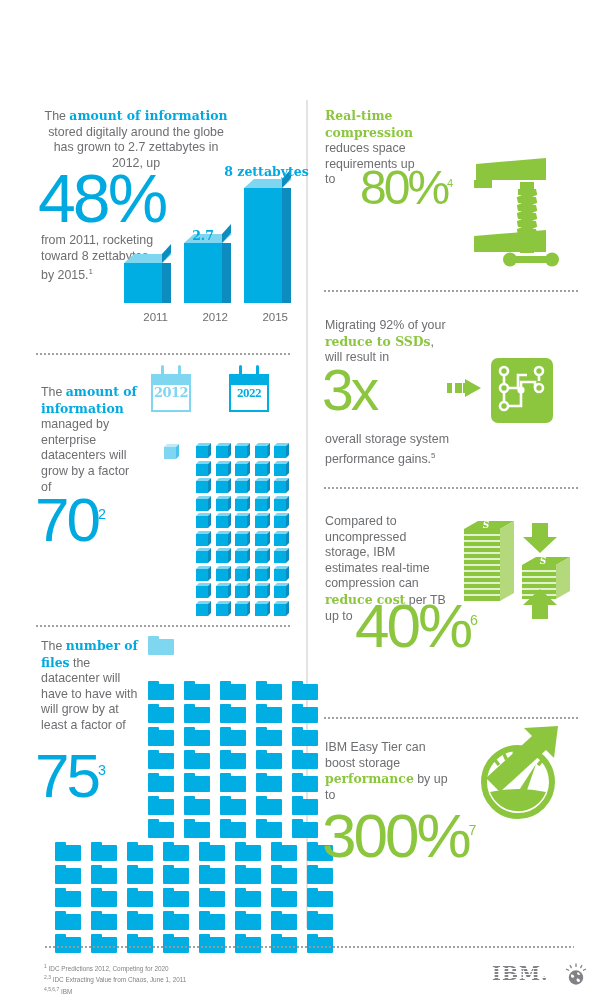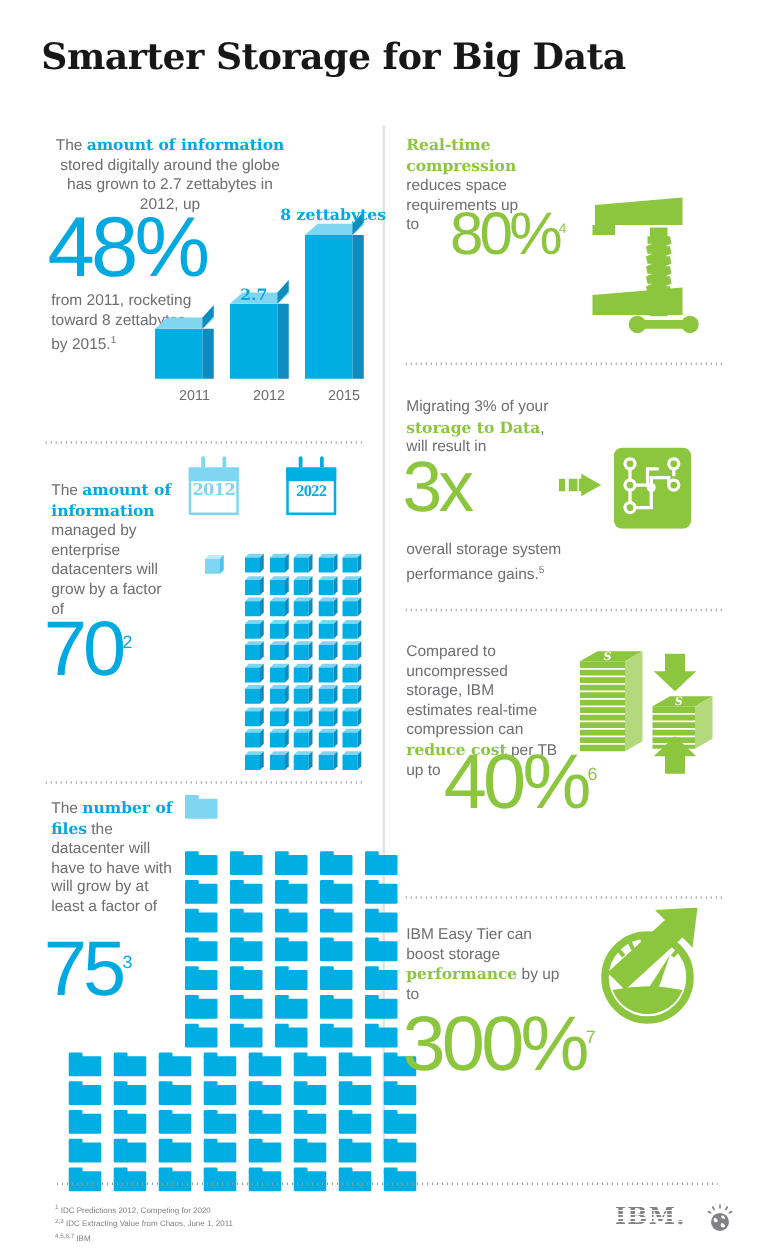--- a/index.html
+++ b/index.html
@@ -134,21 +134,20 @@
     background-image:repeating-linear-gradient(to bottom,#ffffff 0 1px, rgba(255,255,255,0) 1px 3px);
     pointer-events:none;
   }
   .globe{position:absolute;left:72px;top:1px;}
 </style>
 </head>
 <body>
 
 <div class="page">
 
-  <div class="title">Smarter Storage for Big Data</div>
 
   <div class="vdivider"></div>
 
   <div>
     <div class="body-text" style="left:41px;top:108px;width:190px;text-align:center;">
       <span>The </span><span class="hl-blue">amount of information</span><span> stored digitally around the globe has grown to 2.7 zettabytes in 2012, up</span>
     </div>
 
     <div class="bignum blue" style="left:38px;top:170px;font-size:68px;">48%</div>
 
@@ -817,21 +816,21 @@
         <circle cx="42" cy="107.5" r="7"></circle>
         <circle cx="84" cy="107.5" r="7"></circle>
       </g>
     </svg>
   </div>
 
   <div class="hdot" style="left:323px;top:290px;width:255px;"></div>
 
   <div>
     <div class="body-text" style="left:325px;top:318px;width:125px;">
-      <span>Migrating 3% of your </span><span class="hl-green">storage to Data</span><span>, will result in</span>
+      <span>Migrating 92% of your </span><span class="hl-green">reduce to SSDs</span><span>, will result in</span>
     </div>
 
     <div class="bignum green" style="left:322px;top:367px;font-size:57px;">3x</div>
 
     <div class="body-text" style="left:325px;top:432px;width:135px;">
       <span>overall storage system performance gains.</span><span class="sup-sm">5</span>
     </div>
 
     <svg style="position:absolute;left:447px;top:375px;" width="36" height="26" viewBox="0 0 36 26">
       <g fill="#8cc63f">

